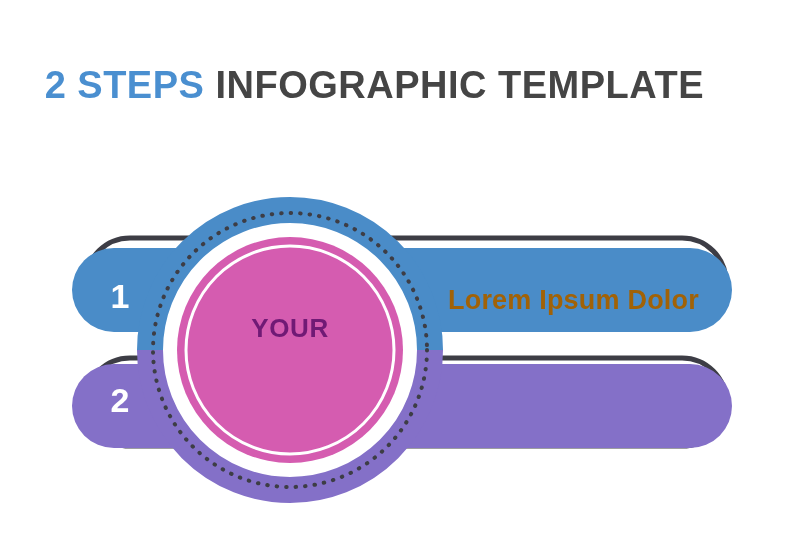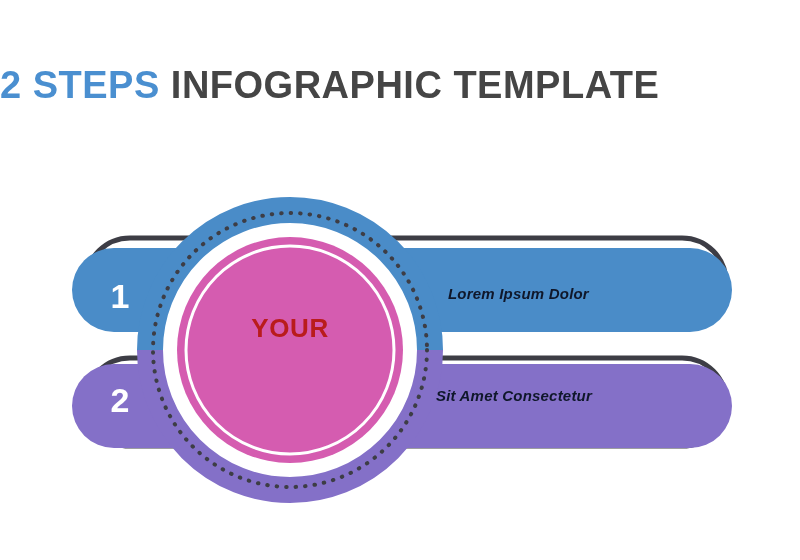--- a/index.html
+++ b/index.html
@@ -23,21 +23,21 @@
     width: 800px;
     height: 560px;
   }
 
   
   .title {
     position: absolute;
     left: 0;
     top: 62px;
     width: 704px;
-    text-align: left;
+    text-align: right;
     font-size: 38px;
     font-weight: bold;
     letter-spacing: 0.5px;
     white-space: nowrap;
     line-height: 46px;
   }
   .title .accent { color: #4a8fd0; }
   .title .rest   { color: #454545; }
 
   
@@ -46,26 +46,25 @@
     left: 0;
     top: 0;
     width: 800px;
     height: 560px;
     overflow: visible;
   }
 
   
   .bar-label {
     position: absolute;
-    color: #0f172a;
-    font-size: 15px;
+    color: #a16207;
+    font-size: 27px;
     font-weight: bold;
     white-space: nowrap;
     letter-spacing: 0.2px;
-    font-style: italic;
   }
   #label-1 { left: 448px; top: 285px; }
   #label-2 { left: 436px; top: 387px; }
 
   .step-num {
     position: absolute;
     color: #ffffff;
     font-size: 34px;
     font-weight: bold;
     width: 60px;
@@ -73,21 +72,21 @@
   }
   #num-1 { left: 90px; top: 277px; }
   #num-2 { left: 90px; top: 381px; }
 
   .circle-text {
     position: absolute;
     left: 170px;
     top: 310px;
     width: 240px;
     text-align: center;
-    color: #b91c1c;
+    color: #701a75;
     font-size: 26px;
     font-weight: bold;
     line-height: 36px;
     letter-spacing: 0.6px;
   }
   .circle-text span { display: block; }
 </style>
 </head>
 <body>
 
@@ -119,19 +118,18 @@
 
     <circle cx="290" cy="350" r="113" fill="#d55cb0"></circle>
 
     <circle cx="290" cy="350" r="104" fill="none" stroke="#ffffff" stroke-width="3"></circle>
   </svg>
 
   <div class="step-num" id="num-1">1</div>
   <div class="step-num" id="num-2">2</div>
 
   <div class="bar-label" id="label-1">Lorem Ipsum Dolor</div>
-  <div class="bar-label" id="label-2">Sit Amet Consectetur</div>
 
   <div class="circle-text">
     <span>YOUR</span>
   </div>
 
 </div>
 
 </body></html>

